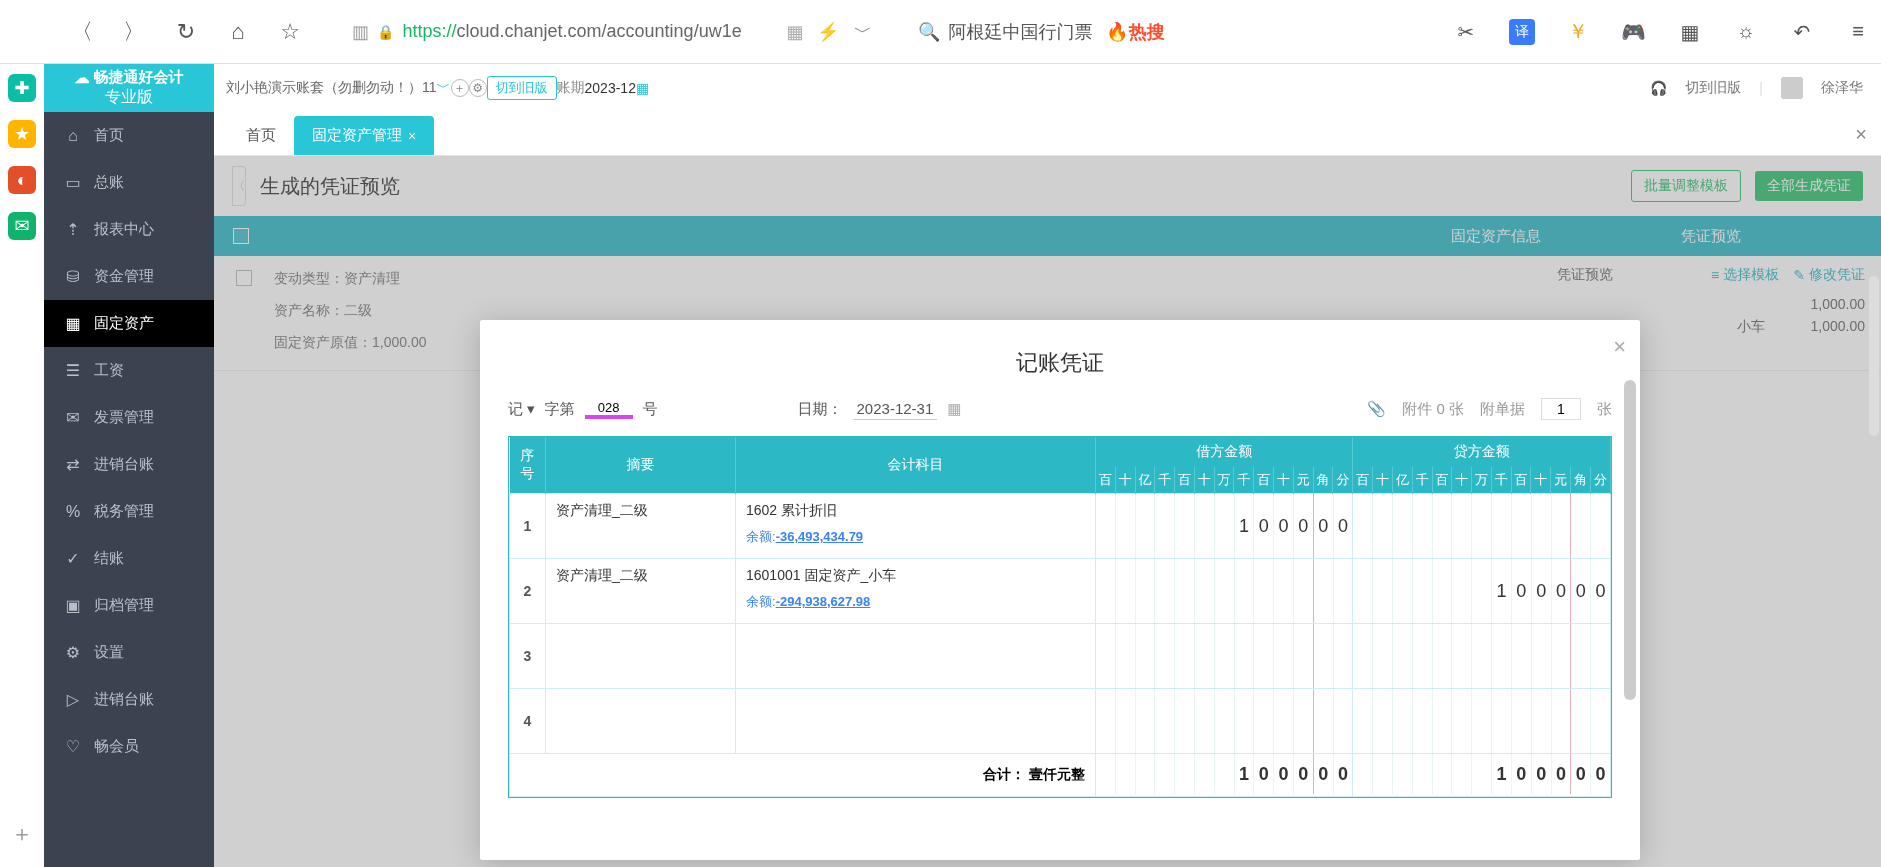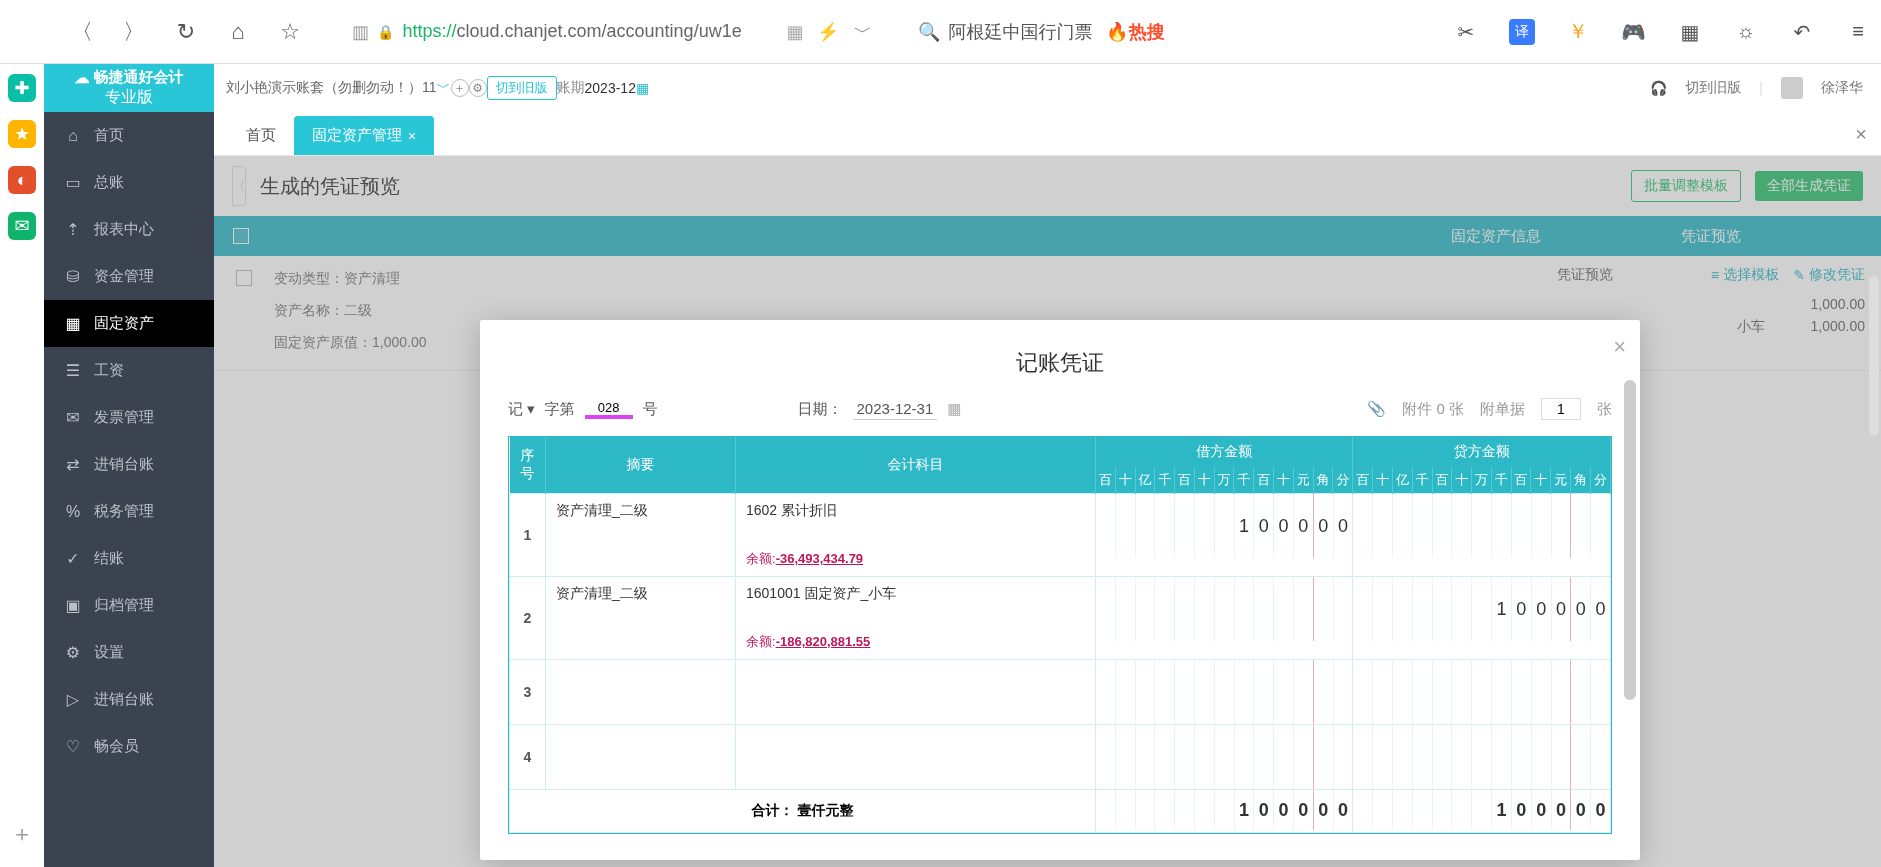--- a/index.html
+++ b/index.html
@@ -101,29 +101,29 @@
 
 
 .vt{ margin:0 28px; border:1px solid #2db8c6; font-size:14px; }
 .vt table{ width:100%; border-collapse:collapse; }
 .vt th{ background:#2db8c6; color:#fff; font-weight:normal; padding:6px 4px; border-right:1px solid #55c9d4;}
 .vt th.sub{ padding:4px 0; font-size:13px;}
 .vt td{ border:1px solid #cfeef2; padding:0; vertical-align:top; }
 .vt td.idx{ width:36px; text-align:center; vertical-align:middle; color:#555; font-weight:bold;}
 .vt td.sum{ width:190px; padding:8px 10px; color:#333;}
 .vt td.acct{ width:360px; padding:8px 10px; color:#333;}
-.vt td.acct .bal{ color:#be185d; font-size:13px; margin-top:30px; display:block;}
+.vt td.acct .bal{ color:#3b82f6; font-size:13px; margin-top:8px; display:block;}
 .vt td.acct .bal b{ text-decoration:underline;}
 .digit-row{ display:flex; height:64px;}
 .digit-row.short{height:40px;}
 .digit{ flex:1; border-right:1px solid #e8f4f6; display:flex; align-items:center; justify-content:center; font-size:18px; color:#333; min-width:14px;}
 .digit.redline{ border-right:1px solid #e8b0b0;}
 .digit:last-child{border-right:none;}
 .vt .total-row td{ padding:12px 10px; font-weight:bold;}
-.vt .total-lbl{ text-align:center;}
+.vt .total-lbl{ text-align:right;}
 .scrollbar{ position:absolute; right:4px; top:60px; width:12px; height:320px; background:#ccc; border-radius:6px;}
 .scrollbar2{ position:absolute; right:2px; top:120px; width:10px; height:160px; background:#ddd; border-radius:5px;}
 </style>
 </head>
 <body>
 
 <div class="browser-bar">
   <div class="nav-group">
     <div class="nav-ico">〈</div>
     <div class="nav-ico">〉</div>
@@ -425,21 +425,21 @@
                 <div class="digit"></div>
                 <div class="digit"></div>
               </div>
             </td>
           </tr>
           <tr>
             <td class="idx">2</td>
             <td class="sum">资产清理_二级</td>
             <td class="acct">
               <div>1601001 固定资产_小车</div>
-              <span class="bal">余额:<b>-186,820,881.55</b></span>
+              <span class="bal">余额:<b>-294,938,627.98</b></span>
             </td>
             <td colspan="13" style="padding: 0px;">
               <div class="digit-row">
                 <div class="digit"></div>
                 <div class="digit"></div>
                 <div class="digit"></div>
                 <div class="digit"></div>
                 <div class="digit"></div>
                 <div class="digit"></div>
                 <div class="digit"></div>

